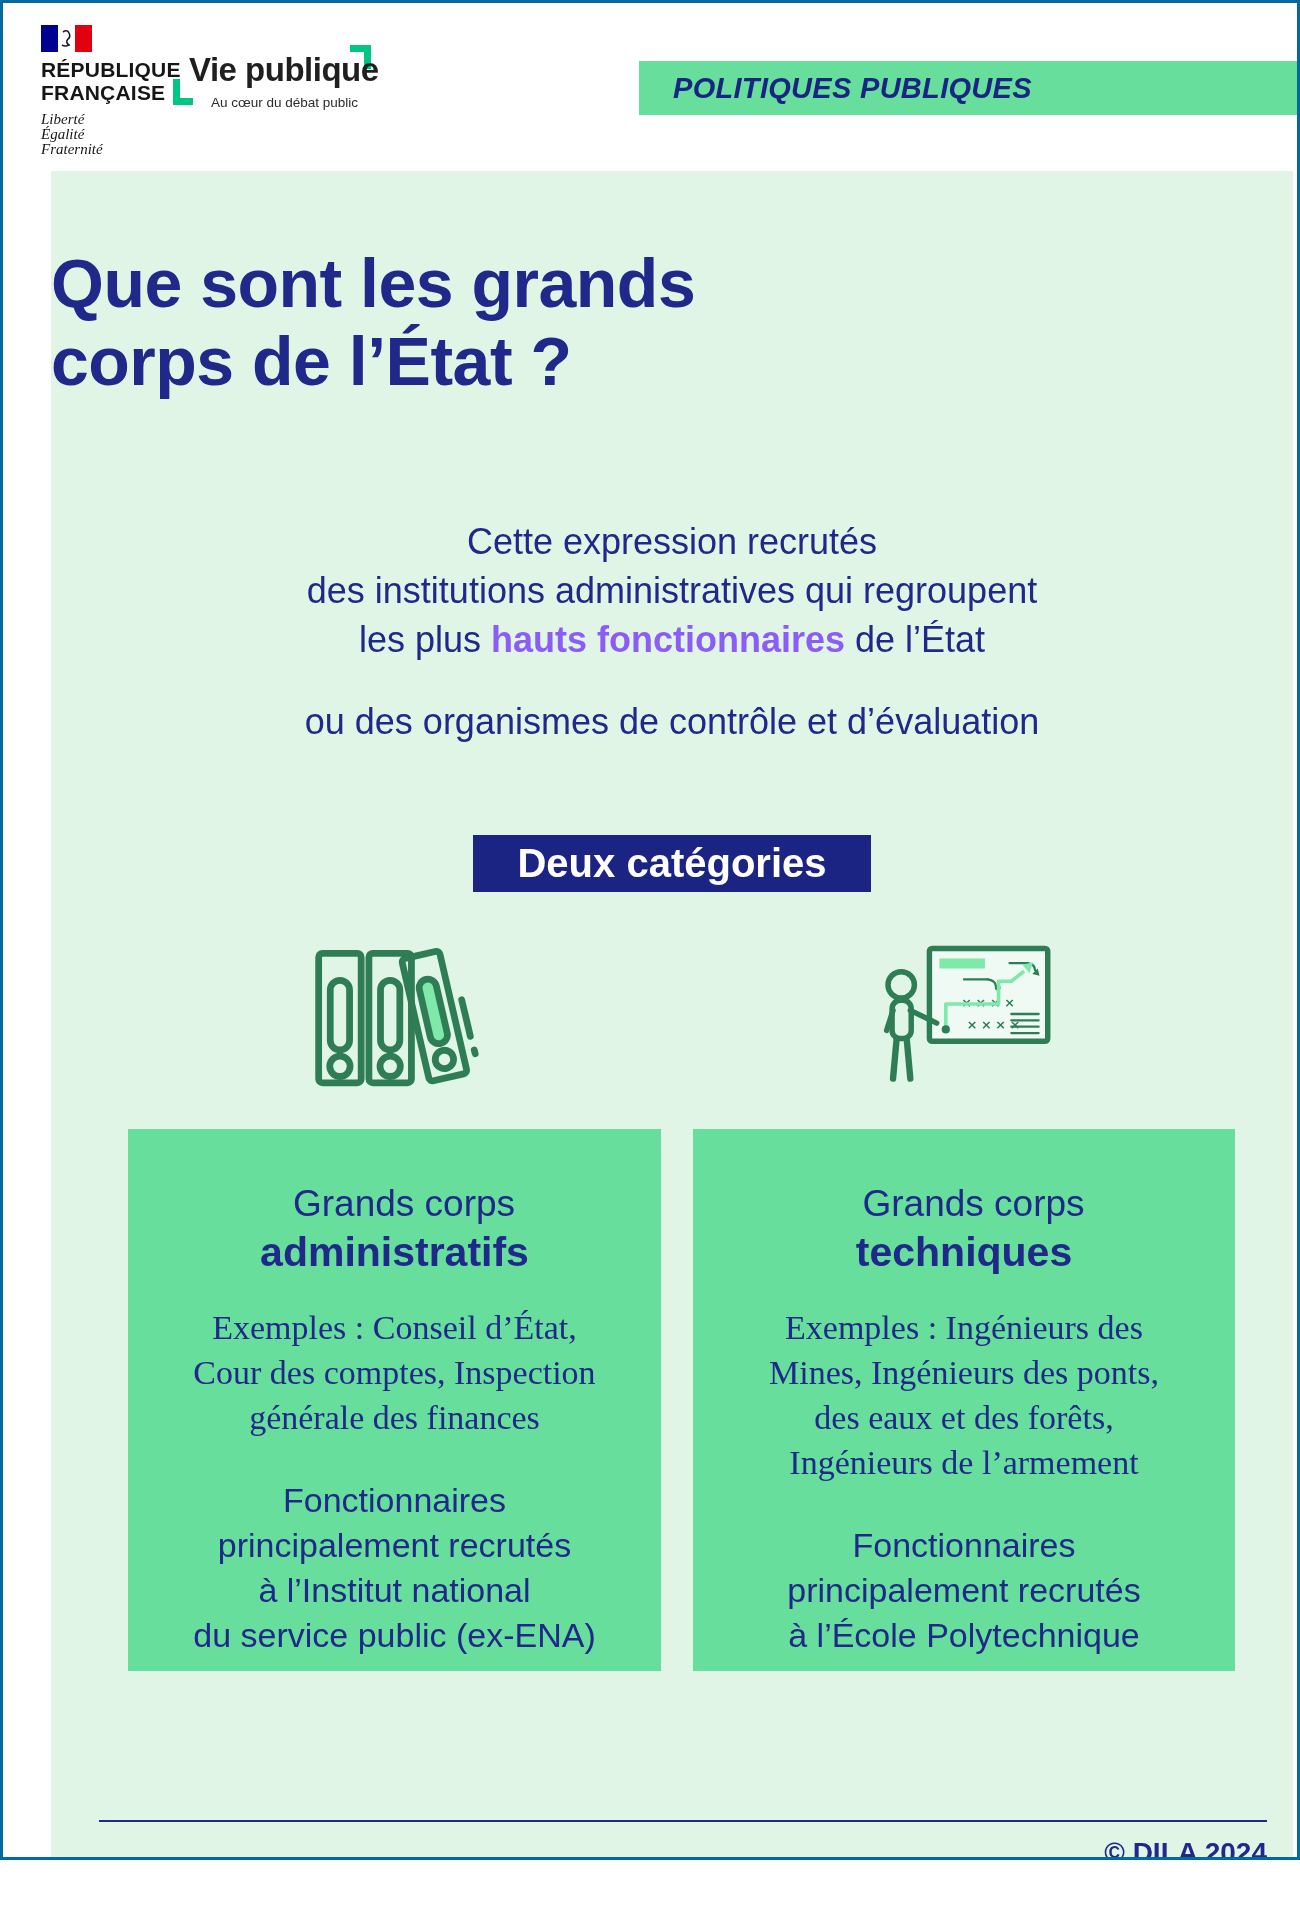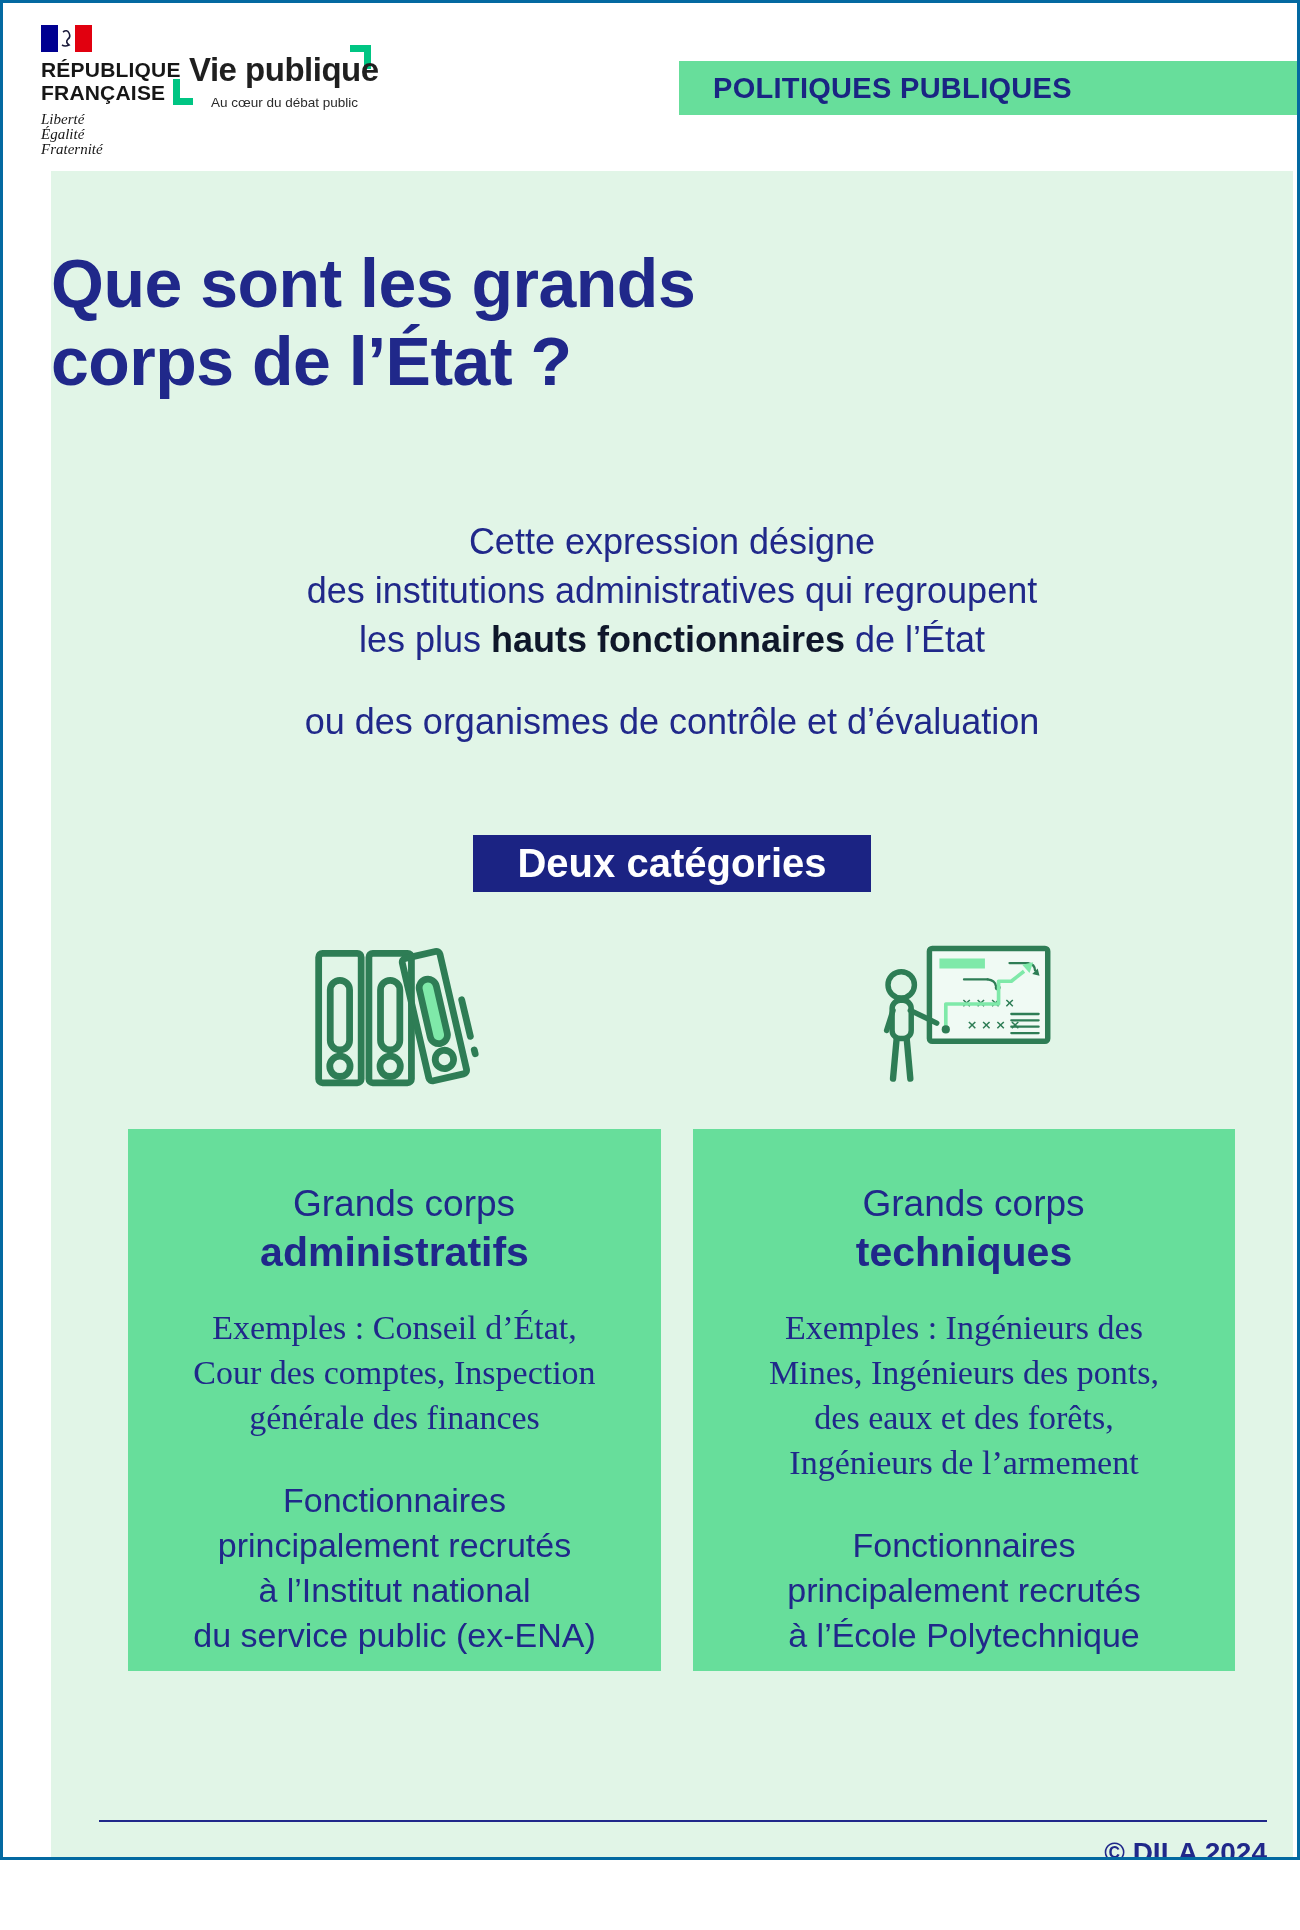--- a/index.html
+++ b/index.html
@@ -19,32 +19,32 @@
   .rf-motto { margin-top:8px; font-family:"Liberation Serif", serif; font-style:italic;
               font-size:15px; line-height:15px; color:#161616; }
   .vp-logo { position:absolute; left:170px; top:40px; width:215px; height:80px; }
   .vp-name { position:absolute; left:16px; top:8px; font-size:33px; font-weight:700;
              color:#1f1f1f; letter-spacing:-0.5px; }
   .vp-tagline { position:absolute; left:38px; top:52px; font-size:13.5px; color:#2b2b2b; }
   .vp-br-tr { position:absolute; left:177px; top:2px; width:14px; height:17px;
               border-top:7px solid #00C583; border-right:7px solid #00C583; }
   .vp-br-bl { position:absolute; left:0px; top:36px; width:13px; height:19px;
               border-left:7px solid #00C583; border-bottom:7px solid #00C583; }
-  .banner { position:absolute; left:676px; right:0; top:58px; height:54px;
+  .banner { position:absolute; left:636px; right:0; top:58px; height:54px;
             background:#67DE9B; display:flex; align-items:center; padding-left:34px;
-            box-sizing:border-box; }
+            box-sizing:border-box;font-style:italic; }
   .banner-text { font-size:29px; font-weight:800; color:#1A2583; letter-spacing:0.3px; }
 
   
   .content { position:absolute; left:48px; top:168px; width:1242px; height:1712px;
              background:#E1F5E7; color:#20288A; }
   .main-title { margin:0; padding-top:73px; text-align:left; font-size:68px;
                 line-height:78px; font-weight:700; color:#20288A; letter-spacing:-0.5px; }
   .intro { margin-top:117px; text-align:center; font-size:36px; line-height:49px; }
-  .intro .hl { color:#0f172a; font-weight:700; }
+  .intro .hl { color:#8b5cf6; font-weight:700; }
   .para2 { margin-top:33px; text-align:center; font-size:36px; line-height:49px; }
   .badge { margin:89px auto 0; width:fit-content; background:#1B2383; color:#ffffff;
            font-size:40px; font-weight:700; line-height:41px; padding:8px 44px; }
   .icons-row { display:flex; margin-left:77px; gap:32px; margin-top:46px; height:162px; }
   .icon-box { display:flex; align-items:center; justify-content:center; }
   .icon-box.left  { width:533px; }
   .icon-box.right { width:542px; }
   .cards-row { display:flex; margin-left:77px; gap:32px; margin-top:29px; }
   .card { box-sizing:border-box; height:542px; background:#67DE9B; text-align:center;
           padding-top:52px; color:#20288A; }
@@ -97,21 +97,21 @@
   </div>
 
   <div class="content">
 
     <h1 class="main-title">
       <div>Que sont les grands</div>
       <div>corps de l’État ?</div>
     </h1>
 
     <div class="intro">
-      <div>Cette expression désigne</div>
+      <div>Cette expression recrutés</div>
       <div>des institutions administratives qui regroupent</div>
       <div><span>les plus </span><span class="hl">hauts fonctionnaires</span><span> de l’État</span></div>
     </div>
 
     <div class="para2">
       <div>ou des organismes de contrôle et d’évaluation</div>
     </div>
 
     <div class="badge">Deux catégories</div>
 

